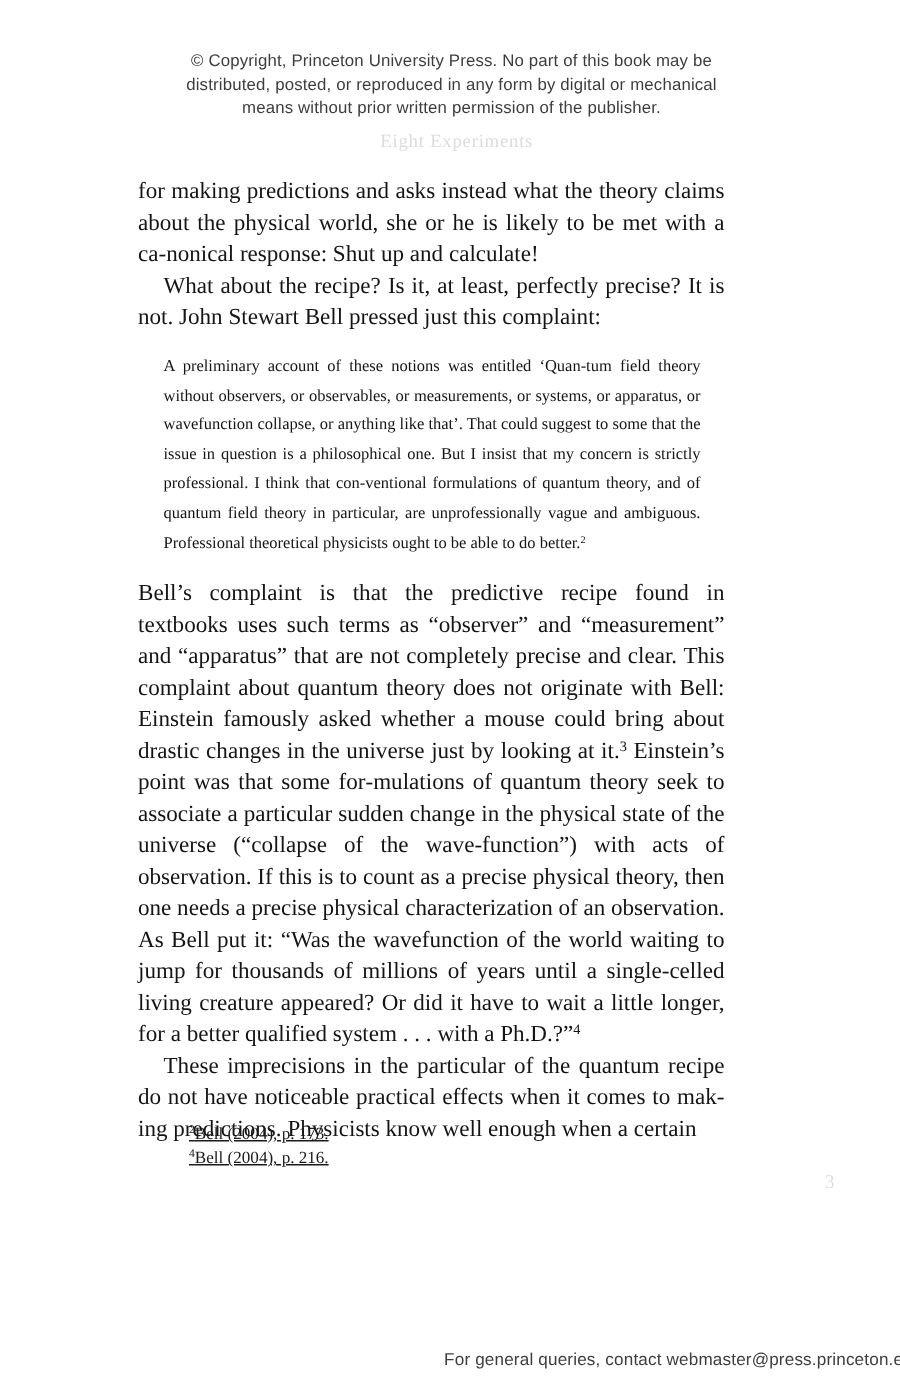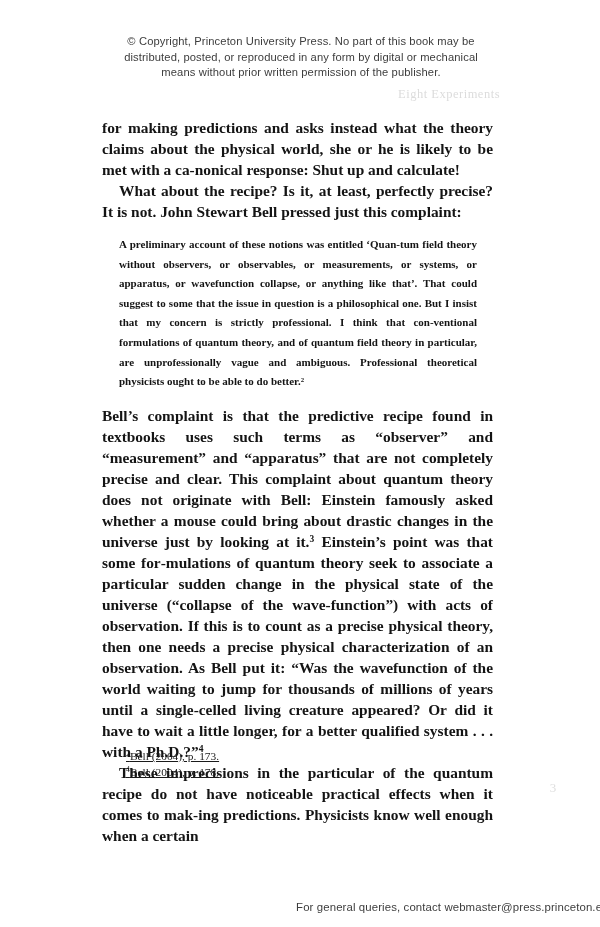--- a/index.html
+++ b/index.html
@@ -31,34 +31,33 @@
     letter-spacing: 0.01em;
     margin-top: 25px;
   }
 
   
   .running-head {
     position: absolute;
     left: 109px;
     top: 87px;
     width: 391px;
-    text-align: right;
+    text-align: center;
     font-size: 12.5px;
     letter-spacing: 0.04em;
     color: #dcdcdc;
     font-family: "Liberation Serif", "DejaVu Serif", serif;
   }
 
   
   .text-column {
     position: absolute;
-    left: 102px;
+    left: 92px;
     top: 117px;
     width: 391px;
-    font-weight: bold;
   }
 
   p.body-par {
     margin: 0;
     font-size: 15.4px;
     line-height: 21px;
     text-align: justify;
     text-justify: inter-word;
     hyphens: manual;
     color: #141414;
@@ -150,18 +149,18 @@
   </div>
 
   <p class="body-par"><span>Bell’s complaint is that the predictive recipe found in textbooks uses such terms as “observer” and “measurement” and “apparatus” that are not completely precise and clear. This complaint about quantum theory does not originate with Bell: Einstein famously asked whether a mouse could bring about drastic changes in the universe just by looking at it.</span><sup class="fn">3</sup><span> Einstein’s point was that some for‐mulations of quantum theory seek to associate a particular sudden change in the physical state of the universe (“collapse of the wave‐function”) with acts of observation. If this is to count as a precise physical theory, then one needs a precise physical characterization of an observation. As Bell put it: “Was the wavefunction of the world waiting to jump for thousands of millions of years until a single-celled living creature appeared? Or did it have to wait a little longer, for a better qualified system . . . with a Ph.D.?”</span><sup class="fn">4</sup></p>
 
   <p class="body-par indented">These imprecisions in the particular of the quantum recipe do not have noticeable practical effects when it comes to mak‐ing predictions. Physicists know well enough when a certain</p>
 
 </div>
 
 <div class="footnotes">
   <p class="fn-line"><span class="fn-num">2</span><span>Bell (2004), p. 173.</span></p>
-  <p class="fn-line"><span class="fn-num">4</span><span>Bell (2004), p. 178.</span></p>
+  <p class="fn-line"><span class="fn-num">4</span><span>Bell (2004), p. 216.</span></p>
 </div>
 
 <div class="page-number">3</div>
 
 <div class="page-footer">For general queries, contact webmaster@press.princeton.edu</div>
 
 </body></html>

